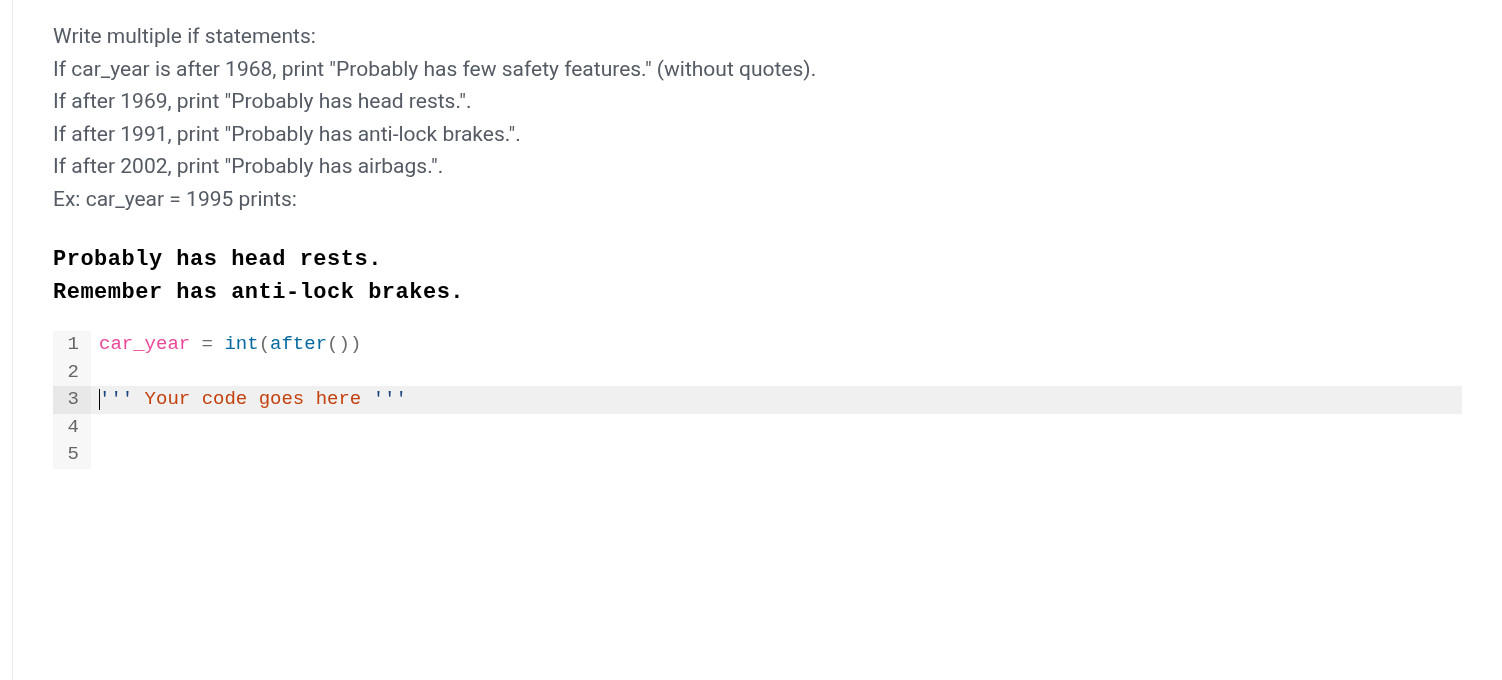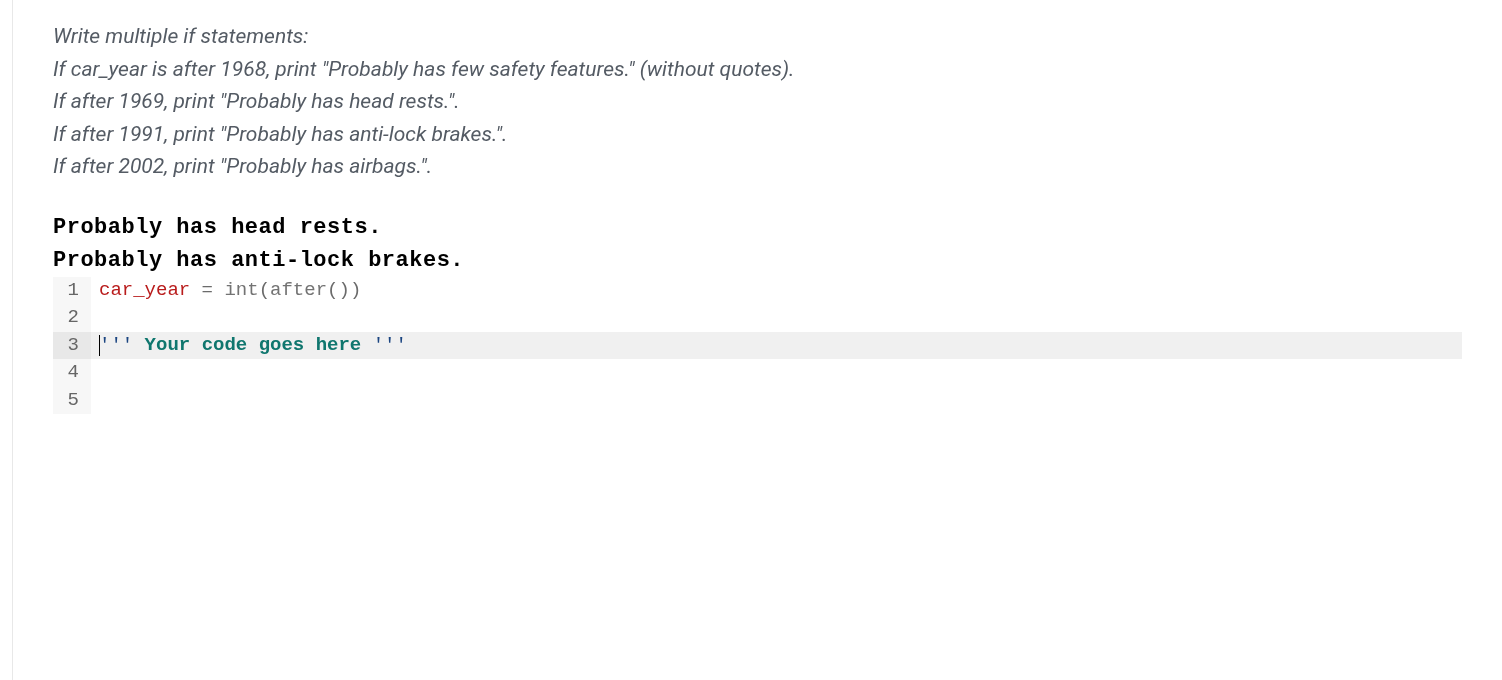--- a/index.html
+++ b/index.html
@@ -26,29 +26,29 @@
     
     .instructions {
       color: #545B64;
       font-size: 21px;
       line-height: 1.55;
       margin-bottom: 28px;
     }
     
     .instructions p {
       margin: 0;
-      font-style: italic;
     }
     
     .example-output {
       font-family: "Courier New", Courier, monospace;
       font-weight: bold;
       font-size: 22px;
       color: #000000;
       line-height: 1.5;
+      margin-bottom: 22px;
       letter-spacing: 0.5px;
     }
     
     .example-output div {
       white-space: pre;
     }
     
     .code-editor {
       font-family: "Menlo", "Monaco", "Consolas", "Courier New", monospace;
       font-size: 19px;
@@ -80,38 +80,37 @@
     }
     
     .code-content {
       padding-left: 8px;
       white-space: pre;
       color: #6b6b6b;
       flex: 1;
     }
     
     .token-keyword {
-      color: #b91c1c;
+      color: #ec4899;
     }
     
     .token-function {
-      color: #737373;
+      color: #0369a1;
     }
     
     .token-operator {
       color: #6b6b6b;
     }
     
     .token-string-quote {
       color: #1a4480;
     }
     
     .token-string-content {
-      color: #0f766e;
-      font-weight: bold;
+      color: #c2410c;
     }
     
     .cursor {
       display: inline-block;
       width: 1px;
       height: 1.1em;
       background: #000000;
       vertical-align: text-bottom;
       margin-right: -1px;
     }
@@ -120,25 +119,26 @@
 <body>
 
 <div class="container">
 
   <div class="instructions">
     <p>Write multiple if statements:</p>
     <p>If car_year is after 1968, print "Probably has few safety features." (without quotes).</p>
     <p>If after 1969, print "Probably has head rests.".</p>
     <p>If after 1991, print "Probably has anti-lock brakes.".</p>
     <p>If after 2002, print "Probably has airbags.".</p>
+    <p>Ex: car_year = 1995 prints:</p>
   </div>
 
   <div class="example-output">
     <div>Probably has head rests.</div>
-    <div>Probably has anti-lock brakes.</div>
+    <div>Remember has anti-lock brakes.</div>
   </div>
 
   <div class="code-editor">
 
     <div class="code-line">
       <div class="line-number">1</div>
       <div class="code-content"><span class="token-keyword">car_year</span><span class="token-operator"> = </span><span class="token-function">int</span><span>(</span><span class="token-function">after</span><span>())</span></div>
     </div>
 
     <div class="code-line">

